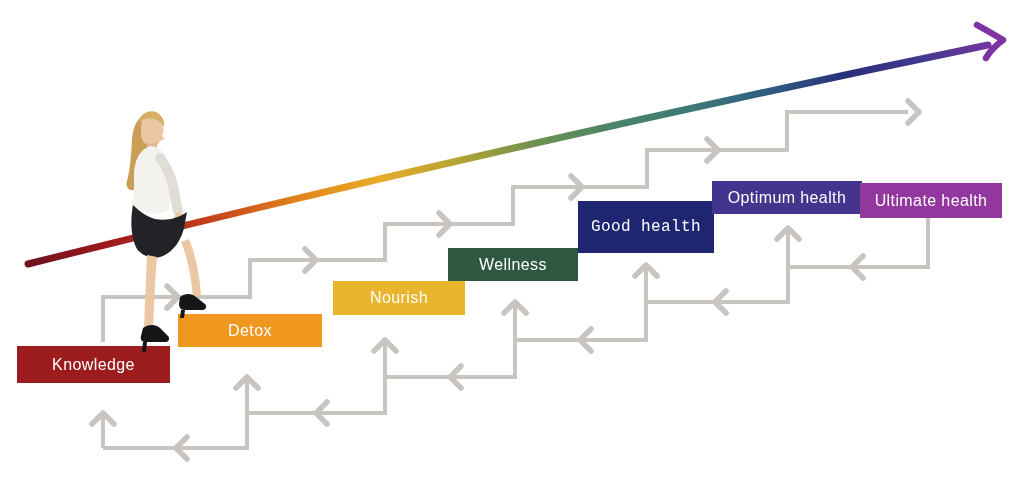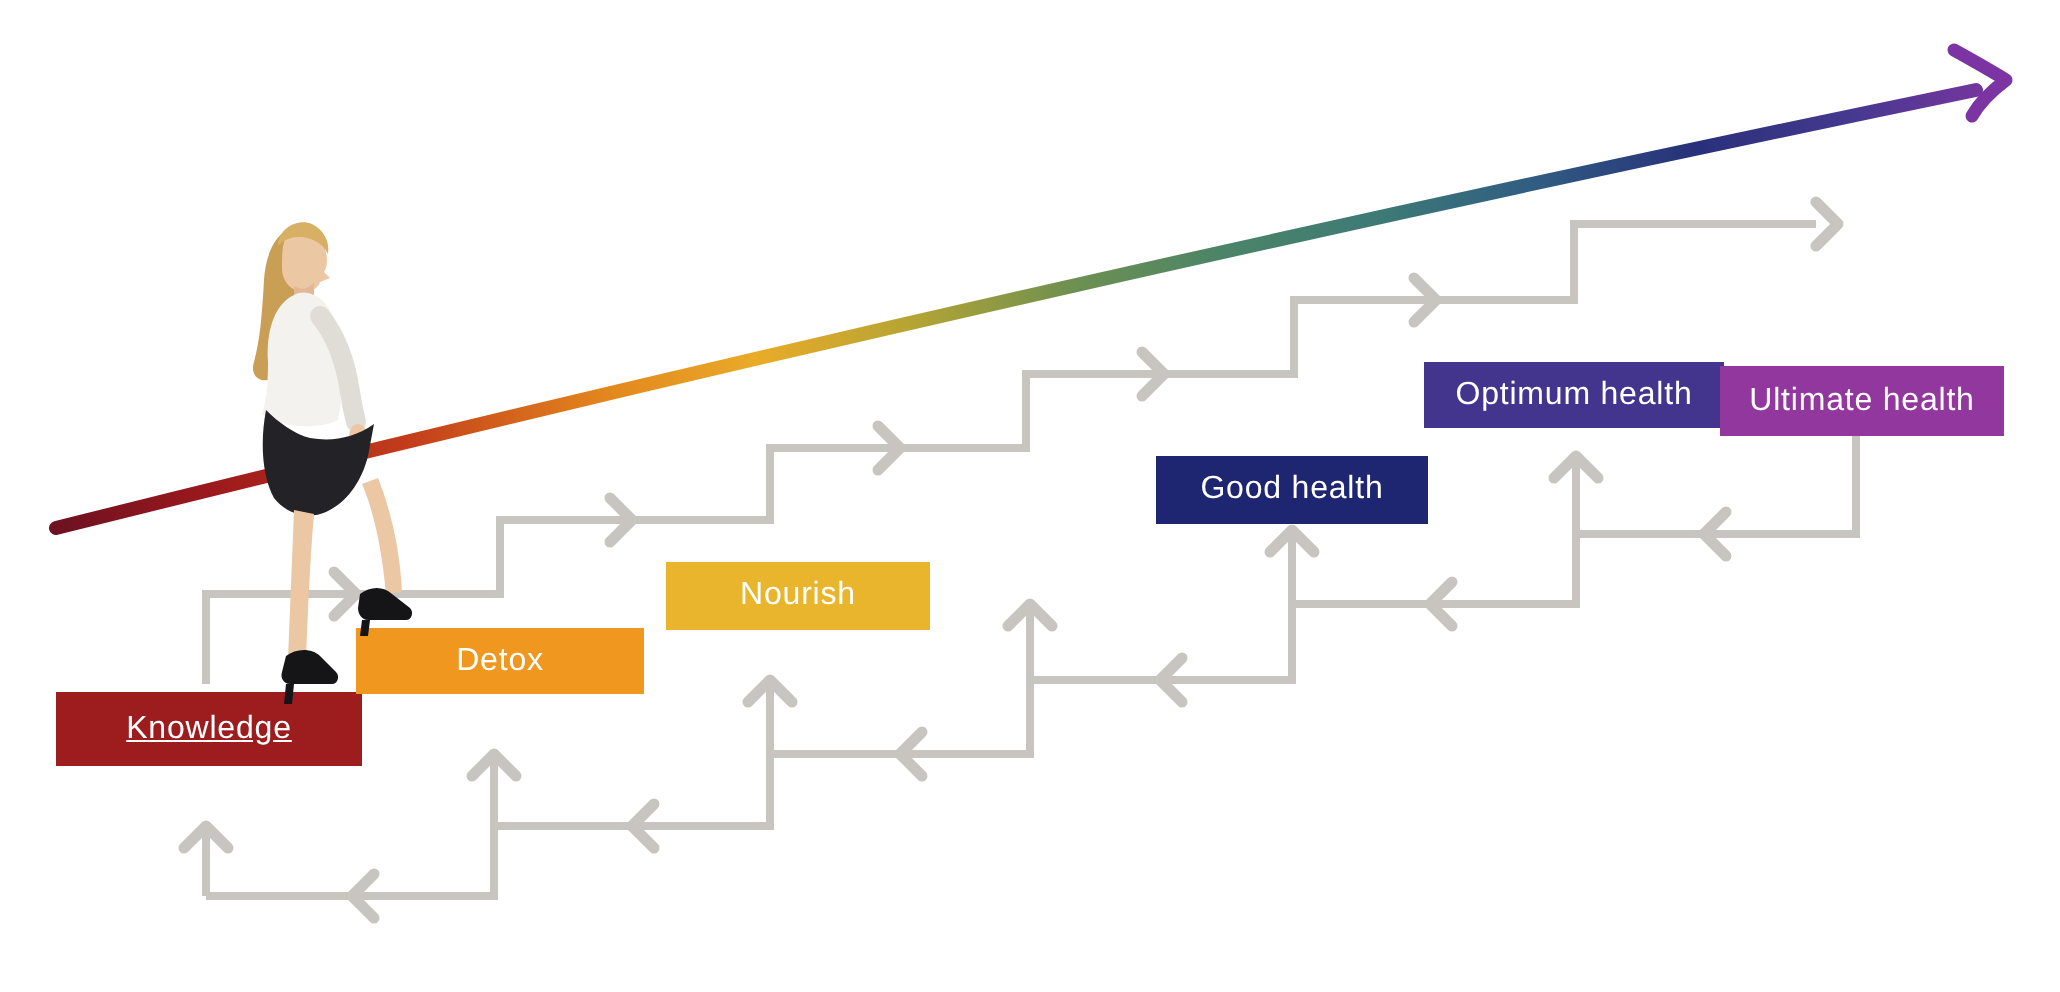--- a/index.html
+++ b/index.html
@@ -72,30 +72,33 @@
       <path d="M 504 313 L 515 302 L 526 313" fill="none" stroke="#c8c5c1" stroke-width="5.5" stroke-linecap="round" stroke-linejoin="round"></path>
       <path d="M 461 366 L 450 377 L 461 388" fill="none" stroke="#c8c5c1" stroke-width="5.5" stroke-linecap="round" stroke-linejoin="round"></path>
       <path d="M 374 351 L 385 340 L 396 351" fill="none" stroke="#c8c5c1" stroke-width="5.5" stroke-linecap="round" stroke-linejoin="round"></path>
       <path d="M 327 402 L 316 413 L 327 424" fill="none" stroke="#c8c5c1" stroke-width="5.5" stroke-linecap="round" stroke-linejoin="round"></path>
       <path d="M 236 388 L 247 377 L 258 388" fill="none" stroke="#c8c5c1" stroke-width="5.5" stroke-linecap="round" stroke-linejoin="round"></path>
       <path d="M 187 437 L 176 448 L 187 459" fill="none" stroke="#c8c5c1" stroke-width="5.5" stroke-linecap="round" stroke-linejoin="round"></path>
       <path d="M 92 424 L 103 413 L 114 424" fill="none" stroke="#c8c5c1" stroke-width="5.5" stroke-linecap="round" stroke-linejoin="round"></path>
     </svg>
 
   <div id="steps-layer" class="layer">
-      <div class="step" style="left: 28px; top: 346px; width: 153px; height: 37px; background: rgb(157, 28, 30); text-decoration: underline;">
+      <div class="step" style="left: 17px; top: 346px; width: 153px; height: 37px; background: rgb(157, 28, 30);">
         <span>Knowledge</span>
       </div>
       <div class="step" style="left: 178px; top: 314px; width: 144px; height: 33px; background: rgb(240, 151, 31);">
         <span>Detox</span>
       </div>
       <div class="step" style="left: 318px; top: 281px; width: 132px; height: 34px; background: rgb(233, 181, 44); margin-left: 15px;">
         <span>Nourish</span>
       </div>
-      <div class="step" style="left: 578px; top: 228px; width: 136px; height: 34px; background: rgb(30, 38, 114);">
+      <div class="step" style="left: 448px; top: 248px; width: 130px; height: 33px; background: rgb(47, 88, 67);">
+        <span>Wellness</span>
+      </div>
+      <div class="step" style="left: 578px; top: 201px; width: 136px; height: 52px; background: rgb(30, 38, 114); font-family: Liberation Mono, monospace;">
         <span>Good health</span>
       </div>
       <div class="step" style="left: 712px; top: 181px; width: 150px; height: 33px; background: rgb(67, 52, 142);">
         <span>Optimum health</span>
       </div>
       <div class="step" style="left: 860px; top: 147px; width: 142px; height: 35px; background: rgb(145, 55, 158); margin-top: 36px;">
         <span>Ultimate health</span>
       </div>
     </div>
 

